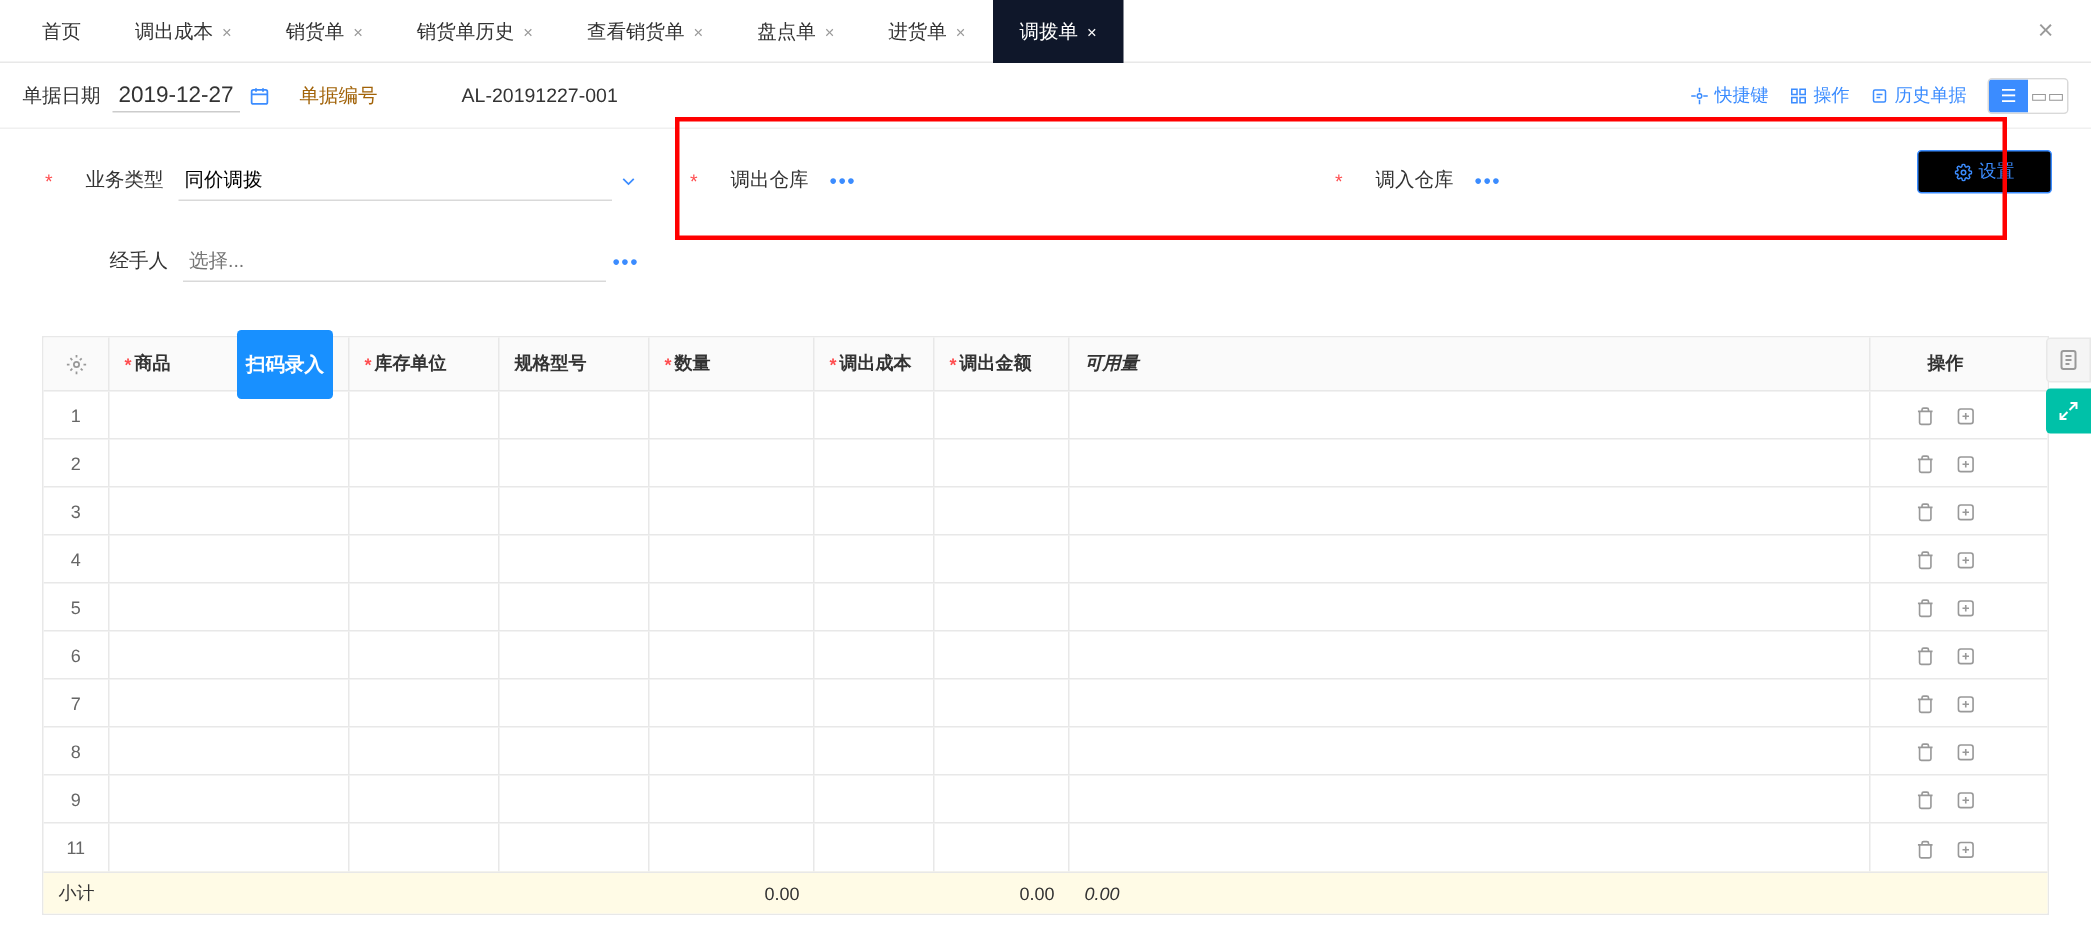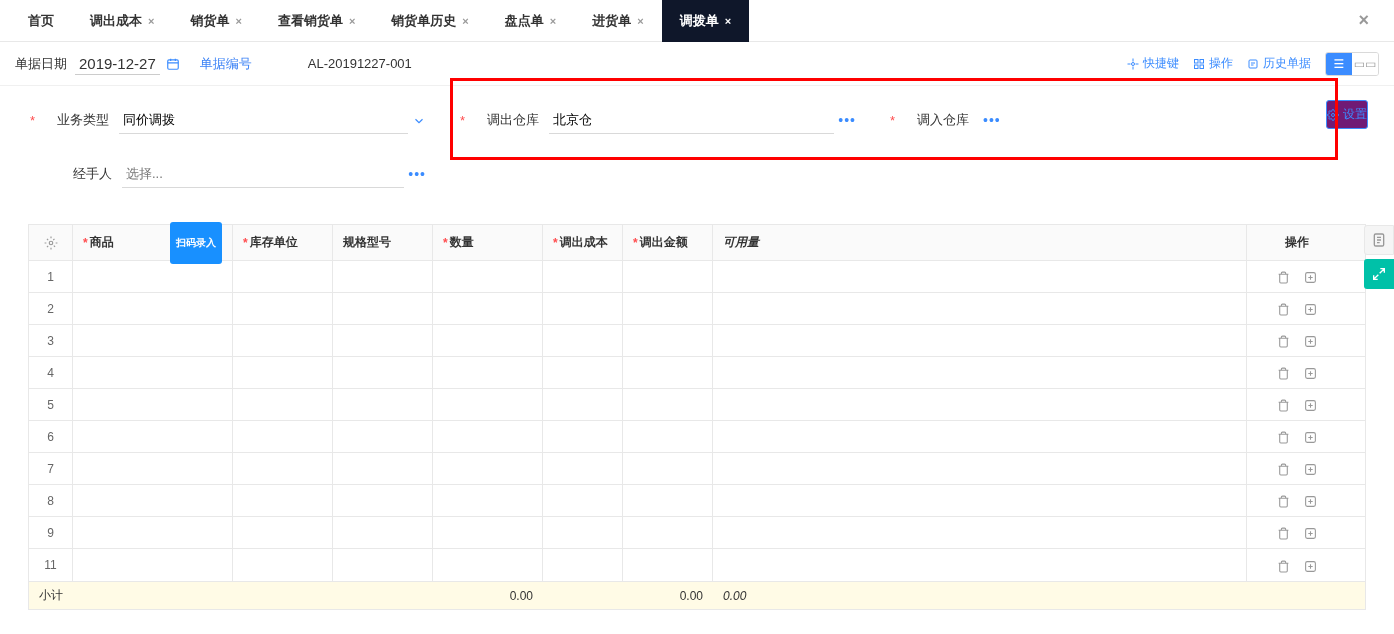--- a/index.html
+++ b/index.html
@@ -1,60 +1,60 @@
 <!DOCTYPE html>
 <html><head>
 <meta charset="utf-8">
 <style>
 * { box-sizing: border-box; margin: 0; padding: 0; }
 body { font-family: "Microsoft YaHei", Arial, sans-serif; font-size: 13px; color: #333; background: #fff; width: 1394px; height: 634px; overflow: hidden; position: relative; }
 
 
-.tabs { display: flex; align-items: center; height: 42px; border-bottom: 1px solid #e8e8e8; padding: 0 10px; font-weight: bold; }
+.tabs { display: flex; align-items: center; height: 42px; border-bottom: 1px solid #e8e8e8; padding: 0 10px; }
 .tab { padding: 0 18px; height: 42px; line-height: 42px; cursor: pointer; color: #333; font-size: 13px; position: relative; }
 .tab.active { background: #0f172a; color: #fff; }
 .tab .close { margin-left: 6px; font-size: 11px; color: #999; }
 .tab.active .close { color: #fff; }
 .tabs-close-all { margin-left: auto; padding: 0 15px; cursor: pointer; color: #999; font-size: 18px; }
 
 
 .subhdr { display: flex; align-items: center; height: 44px; padding: 0 15px; border-bottom: 1px solid #f0f0f0; }
 .subhdr .lbl { font-size: 13px; color: #333; margin-right: 8px; }
 .subhdr .dateval { font-size: 15px; color: #333; border-bottom: 1px solid #ccc; padding: 2px 4px; margin-right: 6px; }
 .cal-icon { color: #3b8cff; margin-right: 20px; cursor: pointer; }
-.subhdr .numlbl { color: #3b82f6; margin-right: 8px; }
+.subhdr .numlbl { color: #a16207; margin-right: 8px; }
 .subhdr .numval { color: #333; margin-left: 48px; }
 .subhdr-right { margin-left: auto; display: flex; align-items: center; gap: 14px; }
 .link-btn { color: #3b8cff; font-size: 12px; cursor: pointer; display: inline-flex; align-items: center; gap: 4px; }
 .view-toggle { display: inline-flex; border: 1px solid #d9d9d9; border-radius: 3px; overflow: hidden; }
 .view-toggle span { width: 26px; height: 22px; display: inline-flex; align-items: center; justify-content: center; cursor: pointer; font-size: 12px; }
 .view-toggle span.active { background: #3b8cff; color: #fff; }
 .view-toggle span:not(.active) { background: #fff; color: #999; }
 
 
 .form-area { padding: 20px 30px 10px 30px; position: relative; }
 .form-row { display: flex; align-items: center; margin-bottom: 26px; }
 .form-field { display: flex; align-items: center; width: 400px; margin-right: 30px; position: relative; }
 .form-field .req { color: #ff4d4f; margin-right: 4px; }
 .form-field .flabel { width: 70px; text-align: right; color: #333; font-size: 13px; margin-right: 10px; }
 .form-field .finput { flex: 1; border: none; border-bottom: 1px solid #d9d9d9; padding: 6px 4px; font-size: 13px; outline: none; background: transparent; }
 .form-field .ficon { color: #3b8cff; cursor: pointer; padding: 0 4px; font-size: 14px; }
 .form-field .ficon.dots { color: #3b8cff; letter-spacing: 1px; }
 .red-box { position: absolute; border: 3px solid #ff0000; top: 78px; left: 450px; width: 888px; height: 82px; pointer-events: none; }
-.settings-btn { position: absolute; right: 26px; top: 14px; border: 1px solid #3b8cff; color: #3b8cff; background: #701a75; border-radius: 3px; padding: 5px 0; font-size: 12px; cursor: pointer; display: inline-flex; align-items: center; gap: 4px; }
+.settings-btn { position: absolute; right: 26px; top: 14px; border: 1px solid #3b8cff; color: #3b8cff; background: #000000; border-radius: 3px; padding: 5px 24px; font-size: 12px; cursor: pointer; display: inline-flex; align-items: center; gap: 4px; }
 
 
 .tbl-wrap { padding: 0 28px; }
 .tbl { position: relative; border: 1px solid #e8e8e8; }
 .thead { display: flex; background: #fafafa; border-bottom: 1px solid #e8e8e8; height: 36px; }
 .th { border-right: 1px solid #e8e8e8; display: flex; align-items: center; padding: 0 10px; font-size: 12px; color: #333; font-weight: 600; }
 .th .req { color: #ff4d4f; margin-right: 2px; }
 .th:last-child { border-right: none; }
 .gear-th { width: 44px; justify-content: center; color: #999; cursor: pointer; }
-.scan-badge { background: #1890ff; color: #fff; border-radius: 3px; padding: 14px 6px; font-size: 10px; margin-left: auto; cursor: pointer; }
+.scan-badge { background: #1890ff; color: #fff; border-radius: 3px; padding: 14px 6px; font-size: 13px; margin-left: auto; cursor: pointer; }
 .tbody { max-height: 360px; overflow-y: auto; }
 .tr { display: flex; height: 32px; border-bottom: 1px solid #e8e8e8; }
 .tr:last-child { border-bottom: none; }
 .td { border-right: 1px solid #e8e8e8; display: flex; align-items: center; padding: 0 10px; font-size: 12px; color: #333; }
 .td:last-child { border-right: none; }
 .td.idx { justify-content: center; color: #666; }
 .td.ops { justify-content: center; gap: 14px; }
 .op-icon { color: #999; cursor: pointer; font-size: 13px; }
 .tfoot { display: flex; height: 28px; background: #fffbe6; border-top: 1px solid #e8e8e8; }
 .tfoot .td { border-right: none; }
@@ -78,22 +78,22 @@
 
 svg { display: inline-block; vertical-align: middle; }
 </style>
 </head>
 <body>
 
 <div class="tabs">
   <div class="tab"><span>首页</span></div>
   <div class="tab"><span>调出成本</span><span class="close">×</span></div>
   <div class="tab"><span>销货单</span><span class="close">×</span></div>
+  <div class="tab"><span>销货单历史</span><span class="close">×</span></div>
   <div class="tab"><span>查看销货单</span><span class="close">×</span></div>
-  <div class="tab"><span>销货单历史</span><span class="close">×</span></div>
   <div class="tab"><span>盘点单</span><span class="close">×</span></div>
   <div class="tab"><span>进货单</span><span class="close">×</span></div>
   <div class="tab active"><span>调拨单</span><span class="close">×</span></div>
   <div class="tabs-close-all">×</div>
 </div>
 
 <div class="subhdr">
   <span class="lbl">单据日期</span>
   <span class="dateval">2019-12-27</span>
   <span class="cal-icon">
@@ -141,21 +141,20 @@
       <span class="req">*</span>
       <span class="flabel">业务类型</span>
       <input class="finput" readonly="" value="同价调拨" style="">
       <span class="ficon"><svg width="14" height="14" viewBox="0 0 24 24" fill="none" stroke="currentColor" stroke-width="2">
             <path d="M6 9l6 6 6-6"></path>
           </svg></span>
     </div>
     <div class="form-field">
       <span class="req">*</span>
       <span class="flabel">调出仓库</span>
-      <input class="finput" readonly="" value="北京仓" style="">
       <span class="ficon dots">•••</span>
     </div>
     <div class="form-field">
       <span class="req">*</span>
       <span class="flabel">调入仓库</span>
       <span class="ficon dots">•••</span>
     </div>
   </div>
   <div class="form-row">
     <div class="form-field">

